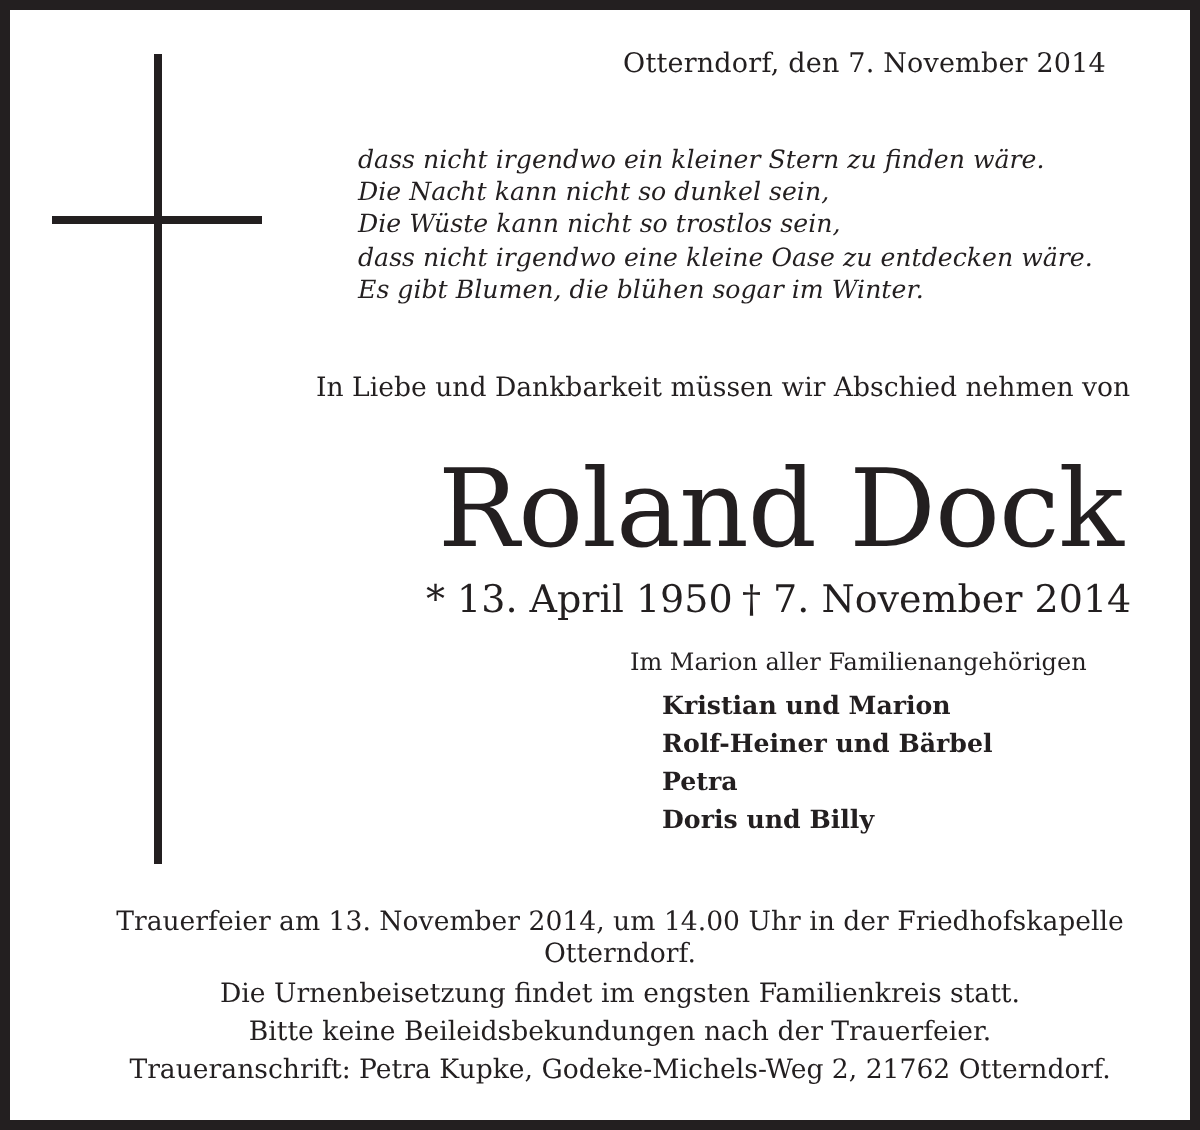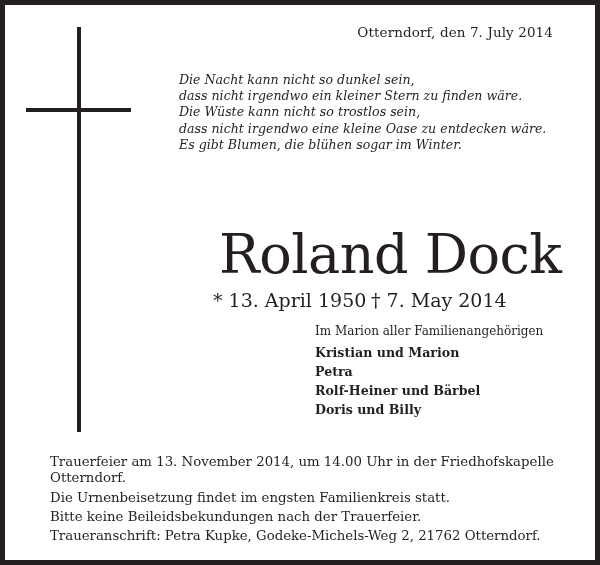--- a/index.html
+++ b/index.html
@@ -26,56 +26,57 @@
 
     .intro { left: 153px; top: 182px; font-size: 13.3px; line-height: 16.5px; width: 410px; white-space: normal; }
 
     .name { left: 214px; top: 222px; font-weight: normal; font-size: 54px; line-height: 56px; letter-spacing: -0.5px; font-family: "DejaVu Serif", serif; }
 
     .dates { left: 208px; top: 284px; font-size: 19px; }
     .dates .died { position: absolute; left: 158px; top: 0; }
 
     .family { left: 310px; top: 317px; }
     .family .hdr { font-size: 12px; line-height: 18px; margin-bottom: 3px; }
-    .family .m { font-weight: bold; font-size: 12.6px; line-height: 19px; }
+    .family .m { font-weight: bold; font-size: 12.6px; line-height: 19px; margin-left: 16px; }
 
     .footer { left: 45px; top: 449px; font-size: 13.3px; width: 520px; }
-    .footer .p { line-height: 16px; margin-bottom: 4px; white-space: normal; }
+    .footer .p { line-height: 16px; margin-bottom: 4px; white-space: normal; text-align: center; }
     .footer .p.tight { margin-bottom: 3px; }
   </style>
 </head>
 <body>
 
 <div class="frame">
   <div class="cross-v"></div>
   <div class="cross-h"></div>
 
-  <div class="abs dateline">Otterndorf, den 7. July 2014</div>
+  <div class="abs dateline">Otterndorf, den 7. November 2014</div>
 
   <div class="abs poem">
+    <div>dass nicht irgendwo ein kleiner Stern zu finden wäre.</div>
     <div>Die Nacht kann nicht so dunkel sein,</div>
-    <div>dass nicht irgendwo ein kleiner Stern zu finden wäre.</div>
     <div>Die Wüste kann nicht so trostlos sein,</div>
     <div>dass nicht irgendwo eine kleine Oase zu entdecken wäre.</div>
     <div>Es gibt Blumen, die blühen sogar im Winter.</div>
   </div>
 
+  <div class="abs intro">In Liebe und Dankbarkeit müssen wir Abschied nehmen von</div>
 
   <div class="abs name">Roland Dock</div>
 
   <div class="abs dates">
     <span>* 13. April 1950</span>
-    <span class="died">† 7. May 2014</span>
+    <span class="died">† 7. November 2014</span>
   </div>
 
   <div class="abs family">
     <div class="hdr">Im Marion aller Familienangehörigen</div>
     <div class="m">Kristian und Marion</div>
+    <div class="m">Rolf-Heiner und Bärbel</div>
     <div class="m">Petra</div>
-    <div class="m">Rolf-Heiner und Bärbel</div>
     <div class="m">Doris und Billy</div>
   </div>
 
   <div class="abs footer">
     <div class="p">Trauerfeier am 13. November 2014, um 14.00 Uhr in der Friedhofskapelle Otterndorf.</div>
     <div class="p tight">Die Urnenbeisetzung findet im engsten Familienkreis statt.</div>
     <div class="p tight">Bitte keine Beileidsbekundungen nach der Trauerfeier.</div>
     <div class="p tight">Traueranschrift: Petra Kupke, Godeke-Michels-Weg 2, 21762 Otterndorf.</div>
   </div>
 </div>

